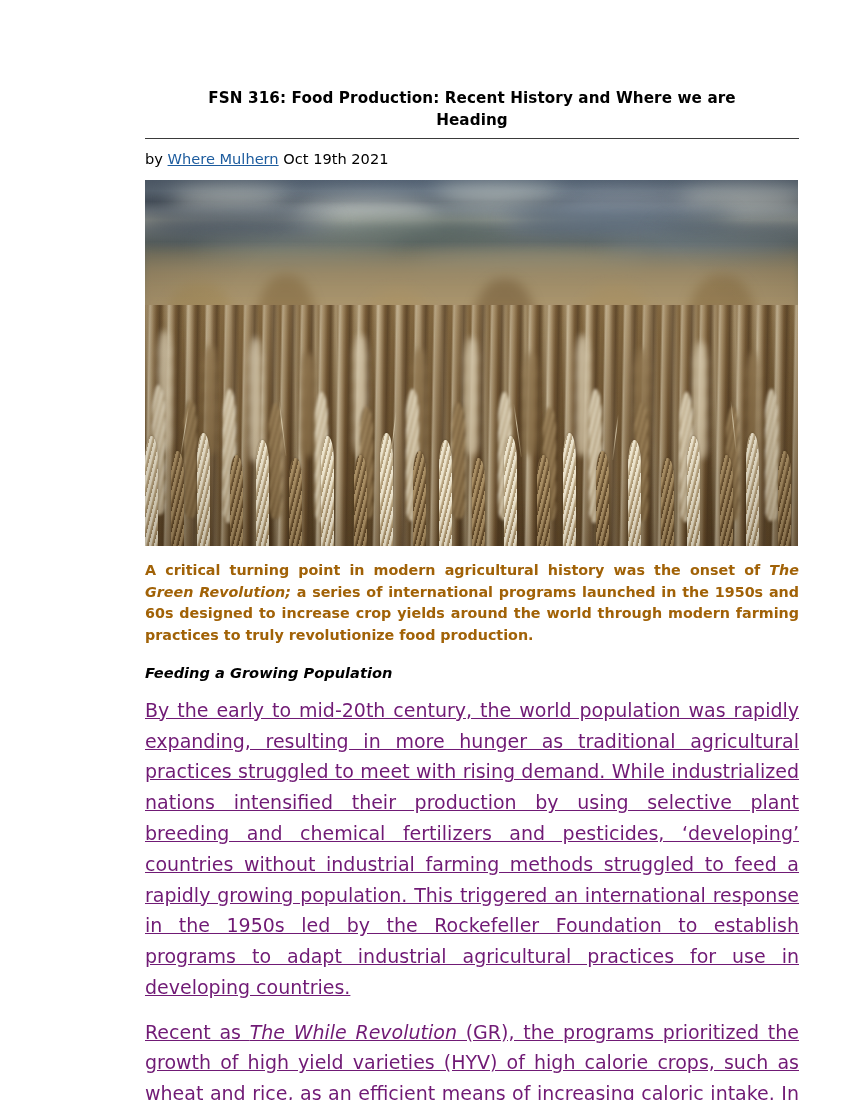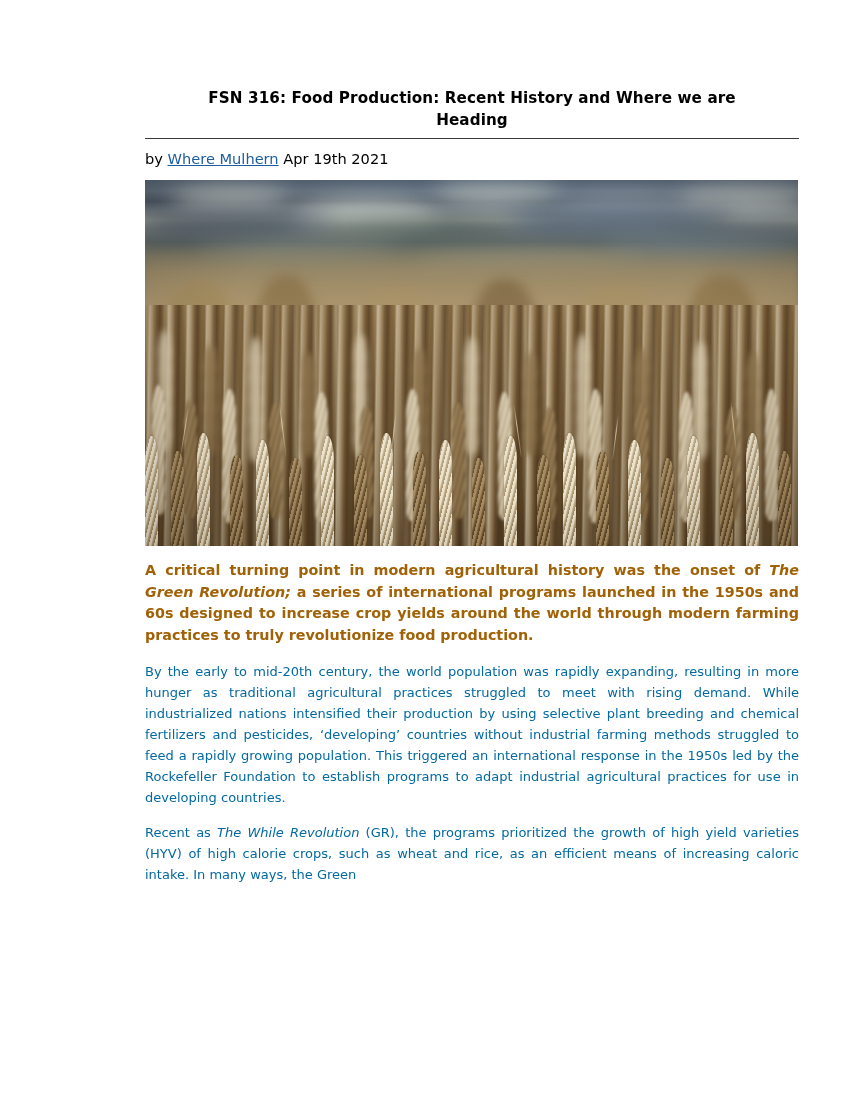--- a/index.html
+++ b/index.html
@@ -207,39 +207,40 @@
 
   .section-head {
     font-size: 14.6px;
     font-weight: bold;
     font-style: italic;
     margin: 17px 0 0 0;
     color: #000;
   }
 
   p.body {
-    font-size: 13px;
+    font-size: 19px;
     text-align: justify;
     text-align-last: left;
     line-height: 1.62;
     margin: 14px 0 0 0;
-    color: #0369a1;
+    color: #701a75;
+    text-decoration: underline;
   }
   p.body em { font-style: italic; }
 </style>
 </head>
 <body>
 
 <div class="page">
   <div class="content">
 
     <h1 class="doc-title">FSN 316: Food Production: Recent History and Where we are Heading</h1>
     <hr class="title-rule">
 
-    <div class="byline"><span>by </span><span class="link">Where Mulhern</span><span> Apr 19th 2021</span></div>
+    <div class="byline"><span>by </span><span class="link">Where Mulhern</span><span> Oct 19th 2021</span></div>
 
     <div class="photo-wrap">
       <div class="photo">
 
         <div class="layer-sky"></div>
 
         <div class="sky-blotch" style="left:4%;top:2%;width:120px;height:26px;background:#cdd2cd;"></div>
         <div class="sky-blotch" style="left:22%;top:5%;width:150px;height:30px;background:#d7dad2;"></div>
         <div class="sky-blotch" style="left:44%;top:1%;width:130px;height:24px;background:#c6ccc6;"></div>
         <div class="sky-blotch" style="left:62%;top:4%;width:160px;height:26px;background:#b3bcc6;"></div>
@@ -323,19 +324,20 @@
         <div class="awn" style="left:57%;top:61%;height:54px;transform:rotate(-8deg);"></div>
         <div class="awn" style="left:72%;top:64%;height:46px;transform:rotate(7deg);"></div>
         <div class="awn" style="left:90%;top:60%;height:52px;transform:rotate(-6deg);"></div>
 
         <div class="vignette"></div>
       </div>
     </div>
 
     <p class="lead"><span>A critical turning point in modern agricultural history was the onset of </span><em>The Green Revolution;</em><span> a series of international programs launched in the 1950s and 60s designed to increase crop yields around the world through modern farming practices to truly revolutionize food production.</span></p>
 
+    <h2 class="section-head">Feeding a Growing Population</h2>
 
     <p class="body"><span>By the early to mid-20th century, the world population was rapidly expanding, resulting in more hunger as traditional agricultural practices struggled to meet with rising demand. While industrialized nations intensified their production by using selective plant breeding and chemical fertilizers and pesticides, ‘developing’ countries without industrial farming methods struggled to feed a rapidly growing population. This triggered an international response in the 1950s led by the Rockefeller Foundation to establish programs to adapt industrial agricultural practices for use in developing countries.</span><em></em><span></span></p>
 
     <p class="body"><span> Recent as </span><em>The While Revolution</em><span> (GR), the programs prioritized the growth of high yield varieties (HYV) of high calorie crops, such as wheat and rice, as an efficient means of increasing caloric intake. In many ways, the Green</span></p>
 
   </div>
 </div>
 
 </body></html>

